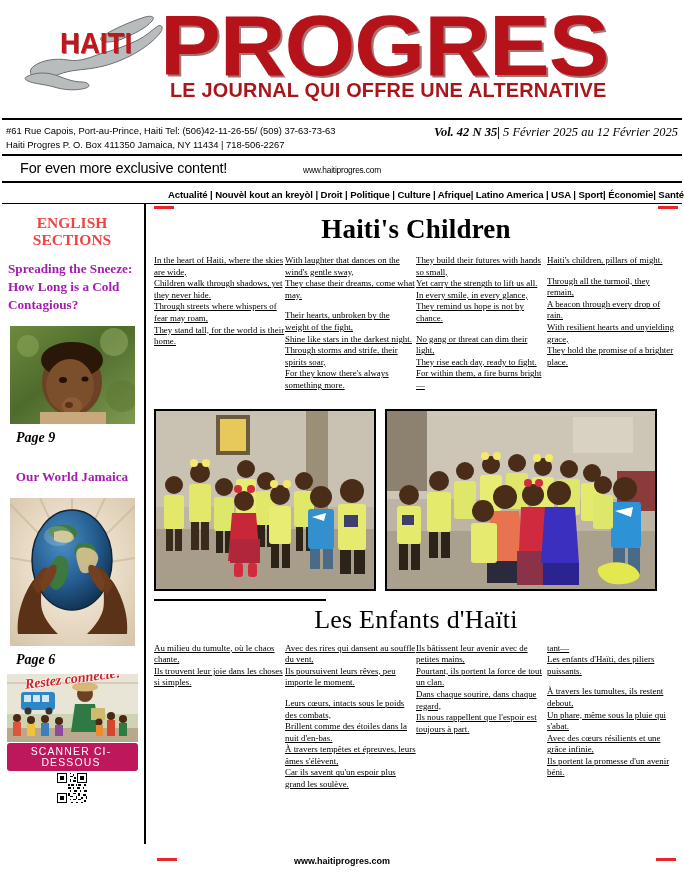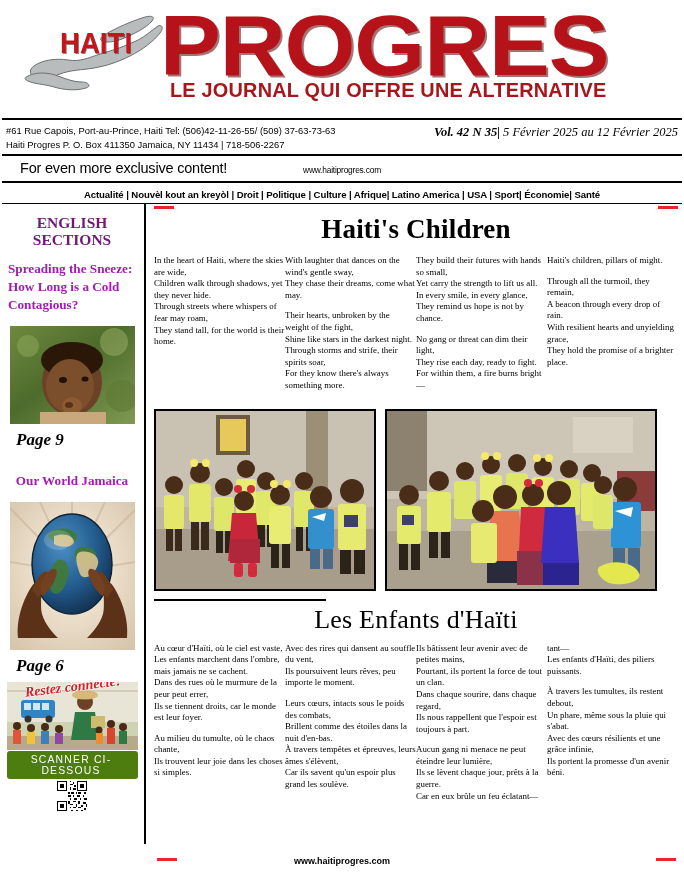--- a/index.html
+++ b/index.html
@@ -140,21 +140,21 @@
     left: 50%;
     transform: translateX(-50%);
     font-family: "Liberation Sans", sans-serif;
     font-size: 8.4px;
     letter-spacing: -0.2px;
     top: 9px;
   }
 
   
   .nav {
-    text-align: center;
+    text-align: right;
     font-family: "Liberation Sans", sans-serif;
     font-weight: bold;
     font-size: 9.6px;
     padding: 6px 0 3px 0;
     letter-spacing: -0.1px;
   }
   .nav span.sep { font-weight: bold; }
 
   
   .content {
@@ -164,21 +164,21 @@
   }
   .sidebar {
     width: 146px;
     flex: 0 0 146px;
     border-right: 2px solid #000;
     padding: 8px 6px 0 6px;
     box-sizing: border-box;
     text-align: center;
   }
   .sb-title {
-    color: #701a75;
+    color: #ef4444;
     font-weight: bold;
     font-size: 15.5px;
     line-height: 17px;
     margin: 2px 0 12px 0;
     font-family: "Liberation Serif", serif;
   }
   .sb-head {
     color: #a21caf;
     font-weight: bold;
     font-size: 13.2px;
@@ -193,21 +193,21 @@
     height: 98px;
     margin: 0 auto;
     display: block;
     overflow: hidden;
     position: relative;
   }
   .sb-img.globe { height: 148px; }
   .sb-page {
     font-weight: bold;
     font-style: italic;
-    font-size: 17px;
+    font-size: 14px;
     text-align: left;
     margin: 6px 0 0 10px;
   }
   .sb-gap { height: 22px; }
 
   
   .promo {
     width: 131px;
     margin: 6px auto 0 auto;
     position: relative;
@@ -229,21 +229,21 @@
     font-style: italic;
     font-weight: bold;
     font-size: 14px;
     color: #cc2127;
     z-index: 4;
     transform: rotate(-7deg);
     text-shadow: 0.6px 0.6px 0 #fff, -0.6px -0.6px 0 #fff;
     white-space: nowrap;
   }
   .promo-banner {
-    background: #4d7c0f;
+    background: #be185d;
     color: #fff;
     font-family: "Liberation Sans", sans-serif;
     font-size: 10.4px;
     letter-spacing: 1.2px;
     text-align: center;
     padding: 3px 2px 3px 0;
     border-radius: 3px;
     margin-top: 1px;
   }
   .qr {
@@ -283,20 +283,21 @@
     font-family: "Liberation Serif", serif;
   }
   h1.headline.fr {
     font-weight: normal;
     font-size: 26px;
     margin: 4px 0 8px 0;
   }
 
   .cols {
     display: flex;
+    text-decoration: underline;
   }
   .col {
     flex: 1 1 0;
     font-size: 8.9px;
     line-height: 11.6px;
     text-align: left;
   }
   .col p { margin: 0 0 9px 0; }
   .col.last { border-left: 0; }
 
@@ -781,30 +782,28 @@
           </svg>
         </div>
       </div>
 
       <div class="fr-toprule"></div>
 
       <h1 class="headline fr">Les Enfants d'Haïti</h1>
 
       <div class="cols" id="cols-fr">
           <div class="col">
-            <p>Au cœur d'Haïti, où le ciel est vaste,<br>Les enfants marchent dans l'ombre, mais jamais ne se cachent.<br>Dans des rues où le murmure de la peur peut errer,<br>Ils se tiennent droits, car le monde est leur foyer.</p>
             <p>Au milieu du tumulte, où le chaos chante,<br>Ils trouvent leur joie dans les choses si simples.</p>
           </div>
           <div class="col">
             <p>Avec des rires qui dansent au souffle du vent,<br>Ils poursuivent leurs rêves, peu importe le moment.</p>
             <p>Leurs cœurs, intacts sous le poids des combats,<br>Brillent comme des étoiles dans la nuit d'en-bas.<br>À travers tempêtes et épreuves, leurs âmes s'élèvent,<br>Car ils savent qu'un espoir plus grand les soulève.</p>
           </div>
           <div class="col">
             <p>Ils bâtissent leur avenir avec de petites mains,<br>Pourtant, ils portent la force de tout un clan.<br>Dans chaque sourire, dans chaque regard,<br>Ils nous rappellent que l'espoir est toujours à part.</p>
-            <p>Aucun gang ni menace ne peut éteindre leur lumière,<br>Ils se lèvent chaque jour, prêts à la guerre.<br>Car en eux brûle un feu éclatant—</p>
           </div>
           <div class="col last">
             <p>tant—<br>Les enfants d'Haïti, des piliers puissants.</p>
             <p>À travers les tumultes, ils restent debout,<br>Un phare, même sous la pluie qui s'abat.<br>Avec des cœurs résilients et une grâce infinie,<br>Ils portent la promesse d'un avenir béni.</p>
           </div>
         </div>
 
     </div>
   </div>
 

